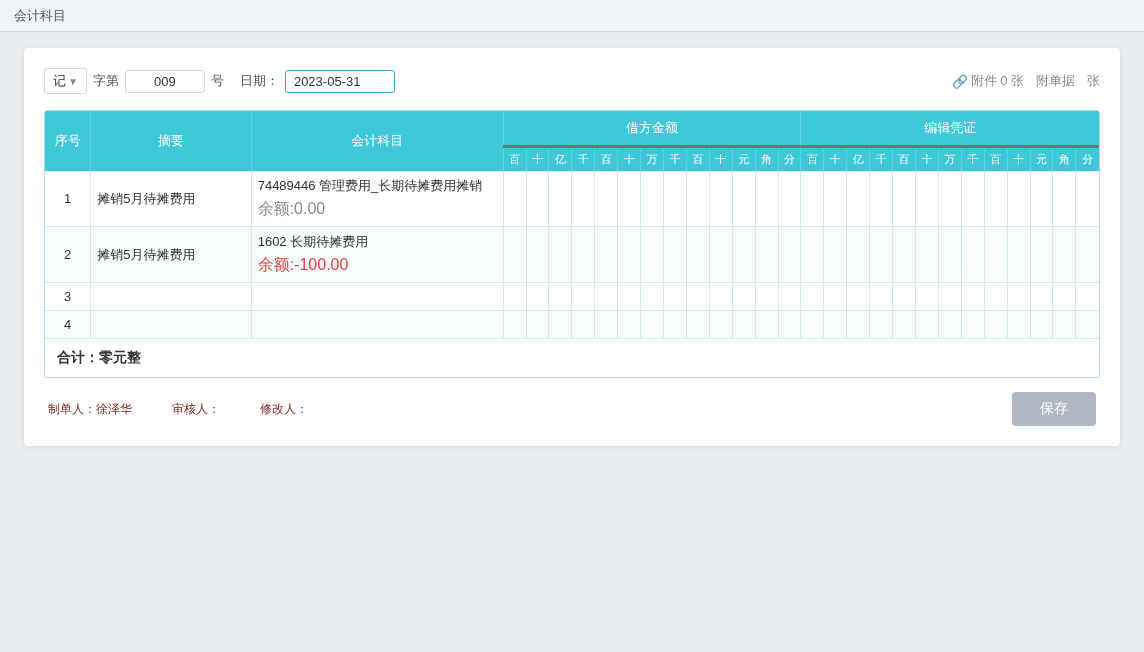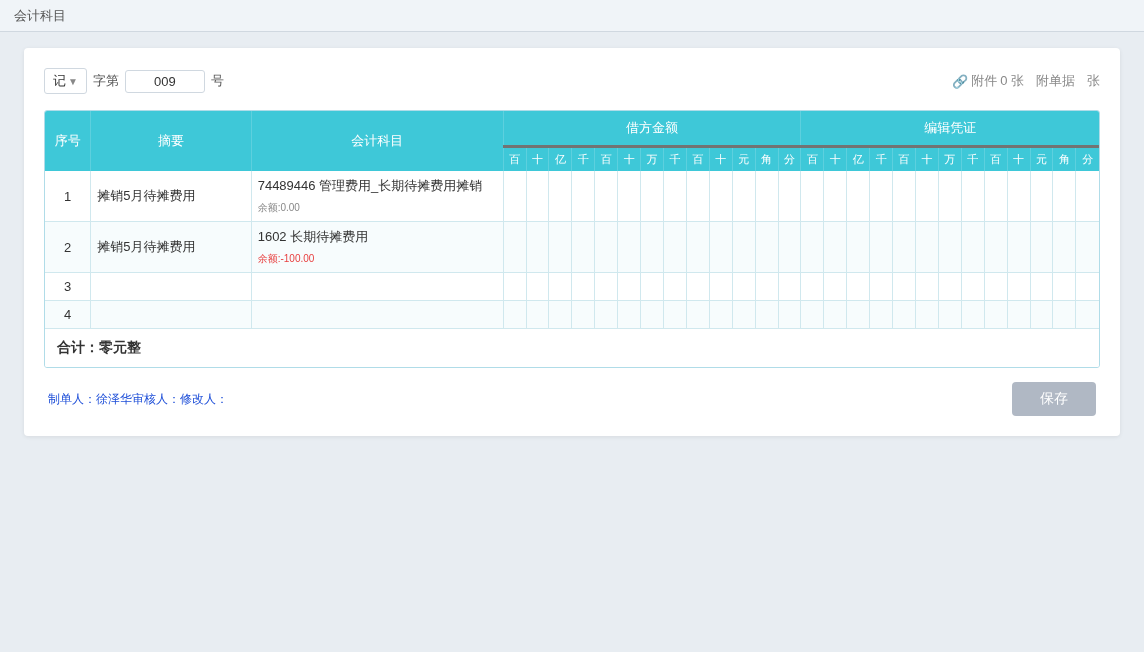--- a/index.html
+++ b/index.html
@@ -213,21 +213,21 @@
     .account-cell {
       color: #333;
     }
 
     .account-code {
       display: block;
       margin-bottom: 4px;
     }
 
     .balance-text {
-      font-size: 10px;
+      font-size: 16px;
       color: #888;
       margin-top: 17px;
     }
 
     .balance-text.negative {
       color: #e84040;
     }
 
     .amount-cell {
       border-right: 1px solid #d0e8ee;
@@ -246,21 +246,22 @@
     .footer-row {
       display: flex;
       align-items: center;
       justify-content: space-between;
       margin-top: 14px;
       padding: 0 4px;
     }
 
     .footer-info {
       display: flex;
-      color: #1d4ed8;
+      gap: 40px;
+      color: #7f1d1d;
       font-size: 12px;
     }
 
     .save-btn {
       background: #b0b8c4;
       color: #fff;
       border: none;
       border-radius: 4px;
       padding: 8px 28px;
       font-size: 14px;
@@ -291,20 +292,24 @@
       <div class="form-group">
         <button class="select-btn">
           <span>记</span>
           <span class="chevron">▼</span>
         </button>
         <span class="form-label">字第</span>
         <input class="input-field" type="text" value="009" style="">
         <span class="form-label">号</span>
       </div>
 
+      <div class="form-group">
+        <span class="form-label">日期：</span>
+        <input class="date-field" type="text" value="2023-05-31" style="">
+      </div>
 
       <div class="attach-area">
         <span class="attach-link">
           <span>🔗</span>
           <span>附件</span>
           <span>0 张</span>
         </span>
         <span style="cursor:pointer;color:#888;">附单据</span>
         <span style="color:#888;">张</span>
       </div>

